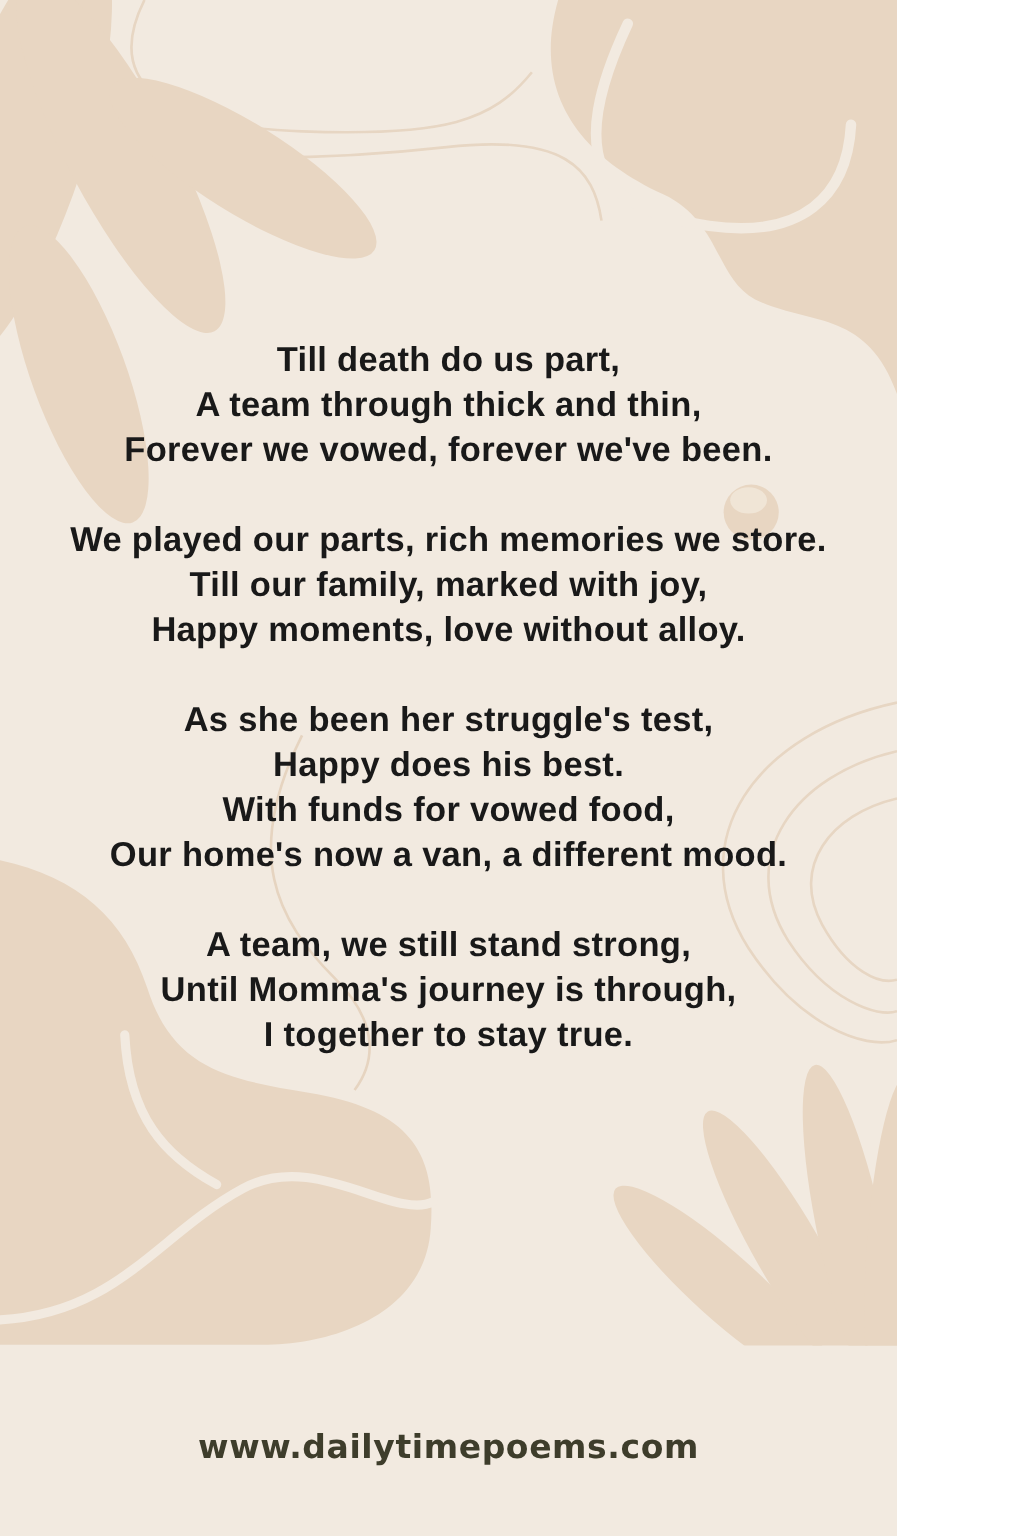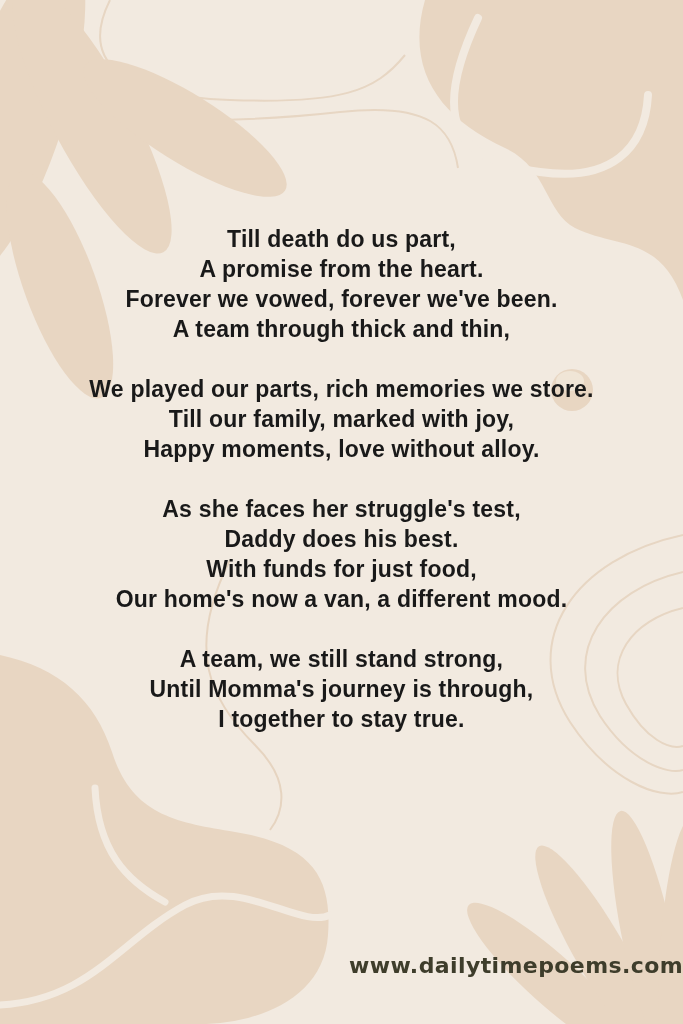--- a/index.html
+++ b/index.html
@@ -5,42 +5,42 @@
   html,body{margin:0;padding:0;}
   :root{
     --bg:#f2eae0;
     --shape:#e8d6c2;
     --line:#e6d4c0;
     --ink:#191919;
     --footer-ink:#3e3d2b;
   }
   .canvas{
     position:relative;
-    width:683px;height:1024px;
+    width:598px;height:1024px;
     background:var(--bg);
     overflow:hidden;
     font-family:"Liberation Sans",sans-serif;
   }
   .bg-decor{position:absolute;inset:0;display:block;}
   .poem{
     position:absolute;
     top:224px;left:0;right:0;
     text-align:center;
     color:var(--ink);
     font-weight:bold;
     font-size:23px;
     line-height:30px;
     letter-spacing:.2px;
   }
   .stanza{margin:0 0 30px 0;}
   .line{white-space:nowrap;}
   .site{
     position:absolute;
     top:953px;left:0;right:0;
-    text-align:right;
+    text-align:center;
     color:var(--footer-ink);
     font-family:"DejaVu Sans",sans-serif;
     font-weight:bold;
     font-size:22px;
     letter-spacing:.4px;
   }
 </style>
 </head>
 <body>
 
@@ -87,33 +87,32 @@
       <ellipse cx="552" cy="980" rx="25" ry="112" transform="rotate(-48 552 980)"></ellipse>
       <ellipse cx="600" cy="952" rx="25" ry="122" transform="rotate(-30 600 952)"></ellipse>
       <ellipse cx="648" cy="940" rx="25" ry="132" transform="rotate(-12 648 940)"></ellipse>
       <ellipse cx="682" cy="950" rx="22" ry="132" transform="rotate(4 682 950)"></ellipse>
     </g>
   </svg>
 
   <main class="poem">
     <div class="stanza">
       <div class="line">Till death do us part,</div>
-      <div class="line">A promise from the heart.</div>
+      <div class="line">A team through thick and thin,</div>
       <div class="line">Forever we vowed, forever we've been.</div>
-      <div class="line">A team through thick and thin,</div>
     </div>
     <div class="stanza">
       <div class="line">We played our parts, rich memories we store.</div>
       <div class="line">Till our family, marked with joy,</div>
       <div class="line">Happy moments, love without alloy.</div>
     </div>
     <div class="stanza">
-      <div class="line">As she faces her struggle's test,</div>
-      <div class="line">Daddy does his best.</div>
-      <div class="line">With funds for just food,</div>
+      <div class="line">As she been her struggle's test,</div>
+      <div class="line">Happy does his best.</div>
+      <div class="line">With funds for vowed food,</div>
       <div class="line">Our home's now a van, a different mood.</div>
     </div>
     <div class="stanza">
       <div class="line">A team, we still stand strong,</div>
       <div class="line">Until Momma's journey is through,</div>
       <div class="line">I together to stay true.</div>
     </div>
   </main>
 
   <footer class="site">

